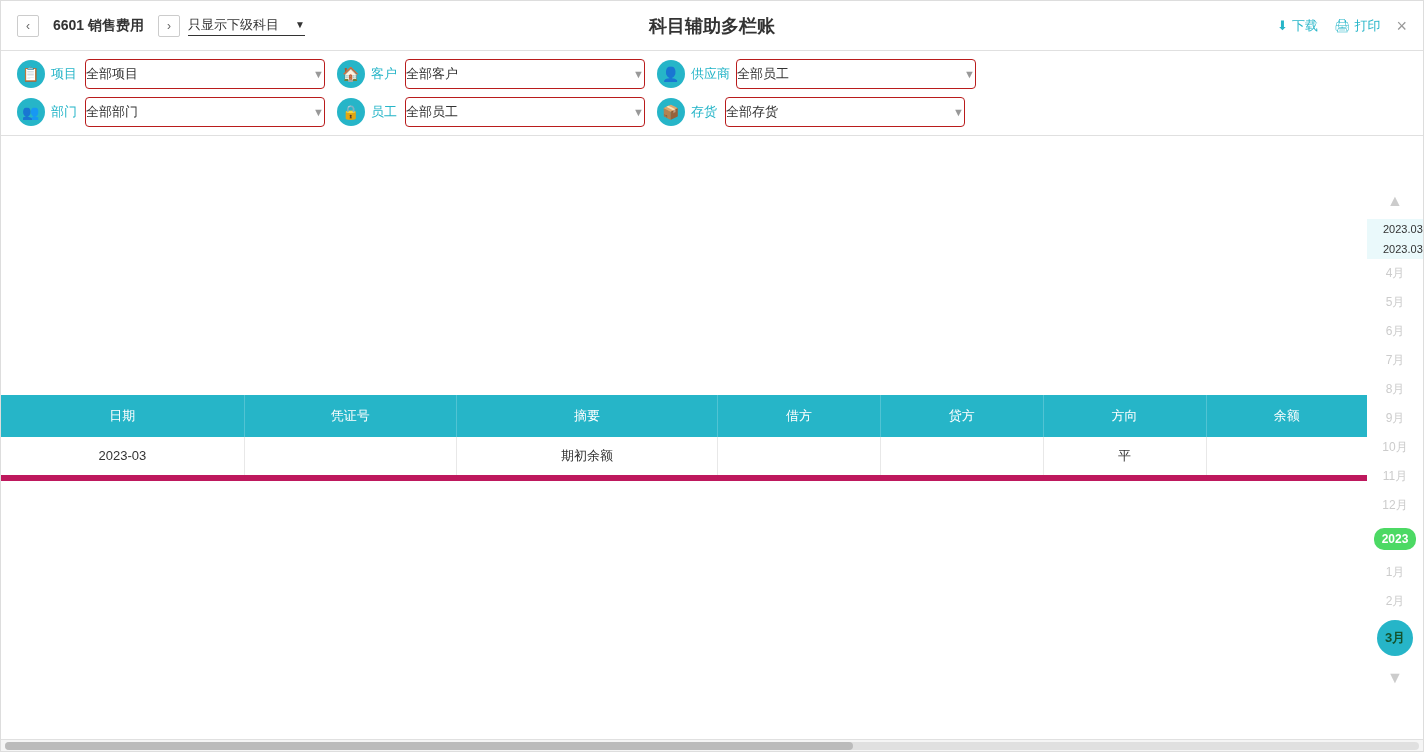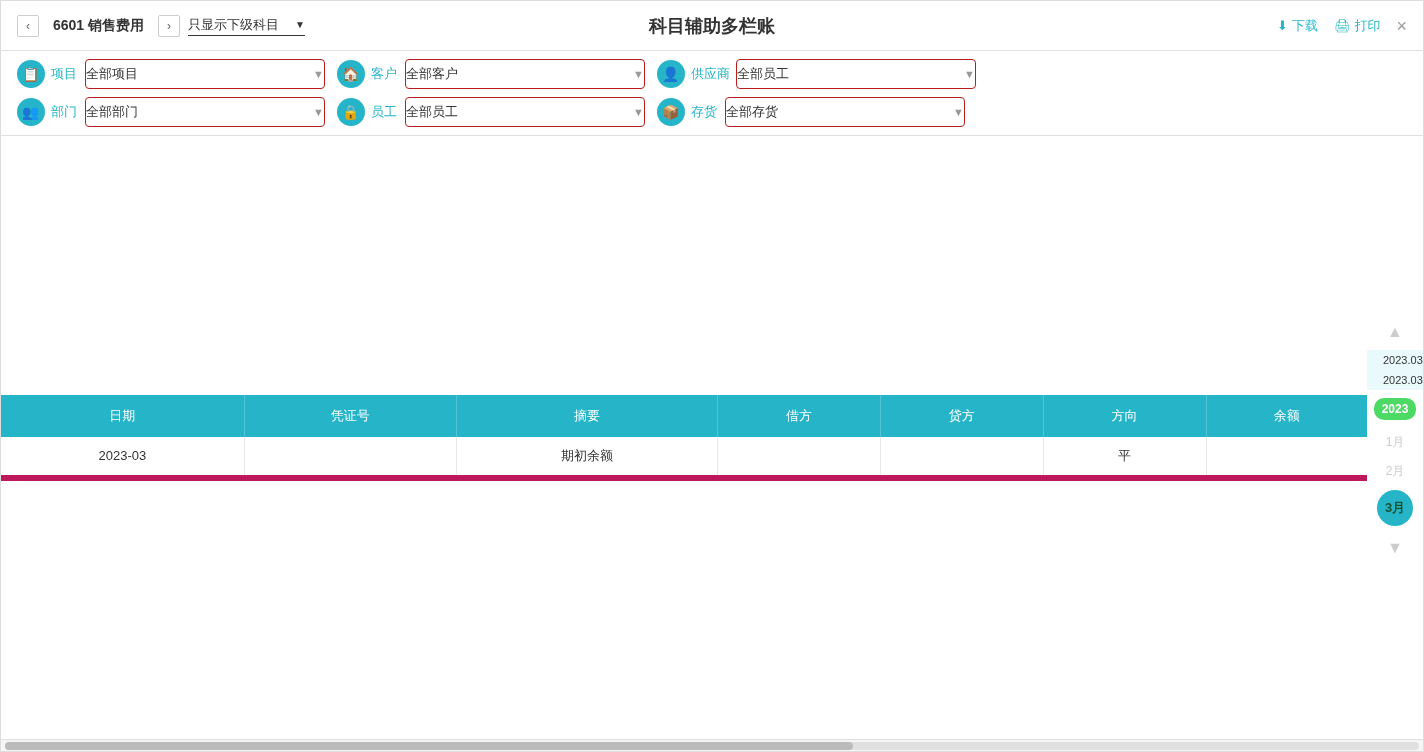--- a/index.html
+++ b/index.html
@@ -365,20 +365,31 @@
           </tbody>
       </table>
     </div>
 
     <div class="tl-wrapper">
       <div class="timeline-nav">
         <div class="timeline-nav-btn">▲</div>
       </div>
       <div class="tl-selected-row">2023.03</div>
       <div class="tl-selected-row">2023.03</div>
+      <div id="timeline-months-container">
+          <div style="width: 100%; text-align: center; padding: 6px 4px; font-size: 12px; color: rgb(204, 204, 204); cursor: pointer;">4月</div>
+          <div style="width: 100%; text-align: center; padding: 6px 4px; font-size: 12px; color: rgb(204, 204, 204); cursor: pointer;">5月</div>
+          <div style="width: 100%; text-align: center; padding: 6px 4px; font-size: 12px; color: rgb(204, 204, 204); cursor: pointer;">6月</div>
+          <div style="width: 100%; text-align: center; padding: 6px 4px; font-size: 12px; color: rgb(204, 204, 204); cursor: pointer;">7月</div>
+          <div style="width: 100%; text-align: center; padding: 6px 4px; font-size: 12px; color: rgb(204, 204, 204); cursor: pointer;">8月</div>
+          <div style="width: 100%; text-align: center; padding: 6px 4px; font-size: 12px; color: rgb(204, 204, 204); cursor: pointer;">9月</div>
+          <div style="width: 100%; text-align: center; padding: 6px 4px; font-size: 12px; color: rgb(204, 204, 204); cursor: pointer;">10月</div>
+          <div style="width: 100%; text-align: center; padding: 6px 4px; font-size: 12px; color: rgb(204, 204, 204); cursor: pointer;">11月</div>
+          <div style="width: 100%; text-align: center; padding: 6px 4px; font-size: 12px; color: rgb(204, 204, 204); cursor: pointer;">12月</div>
+        </div>
       <div style="width:100%;text-align:center;padding:4px 0;">
         <span class="year-badge">2023</span>
       </div>
       <div id="timeline-bottom-months">
           <div style="width: 100%; text-align: center; padding: 6px 4px; font-size: 12px; color: rgb(204, 204, 204); cursor: pointer;">1月</div>
           <div style="width: 100%; text-align: center; padding: 6px 4px; font-size: 12px; color: rgb(204, 204, 204); cursor: pointer;">2月</div>
         </div>
       <div style="width:100%;text-align:center;padding:4px 0;">
         <div style="background:#26b5c8;color:#14532d;border-radius:50%;width:36px;height:36px;display:flex;align-items:center;justify-content:center;margin:0 auto;font-size:13px;font-weight:bold;cursor:pointer;">3月</div>
       </div>

